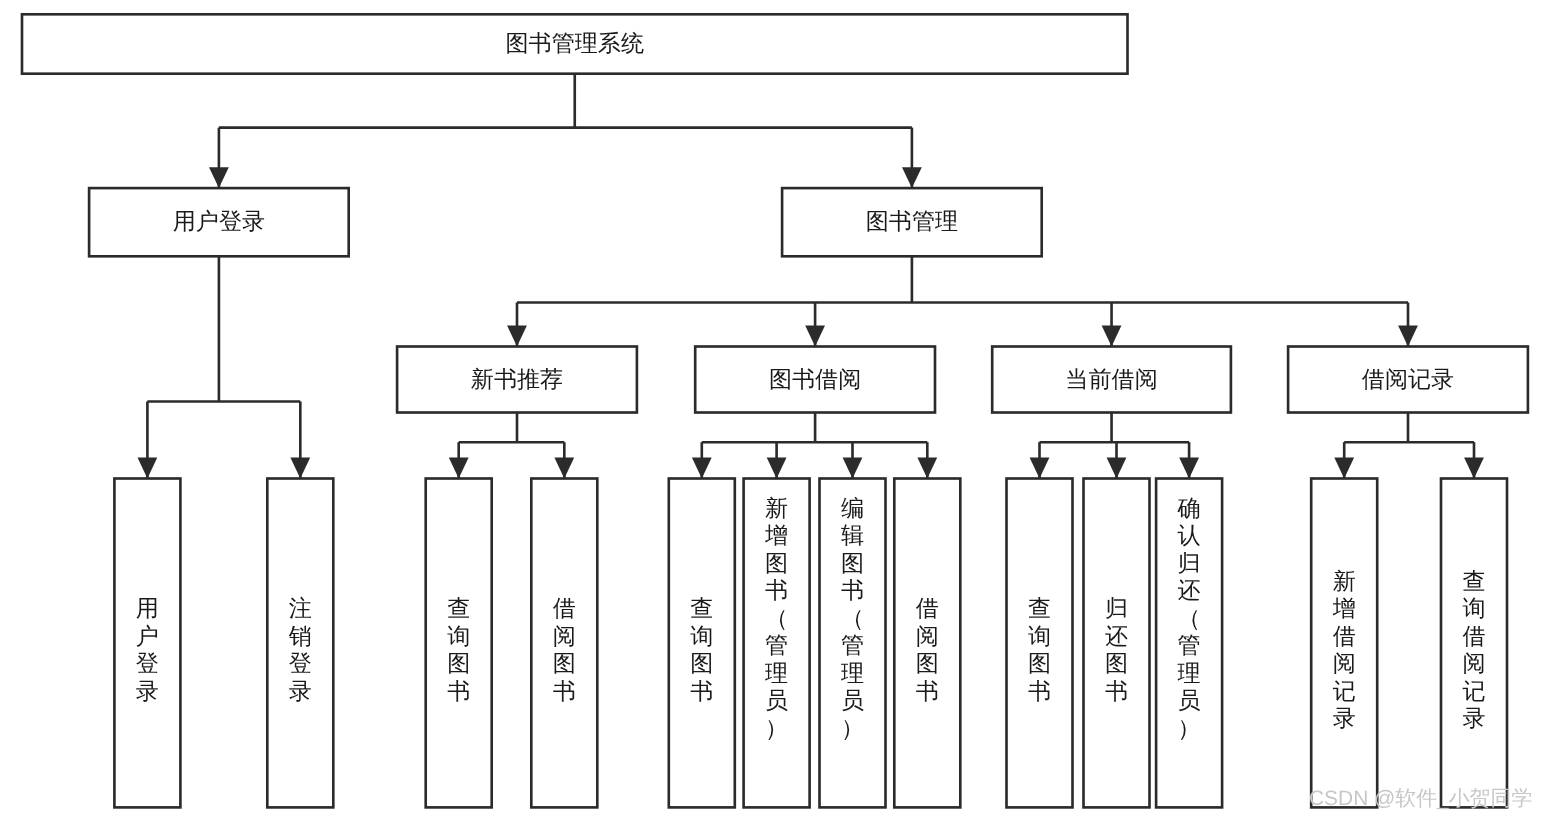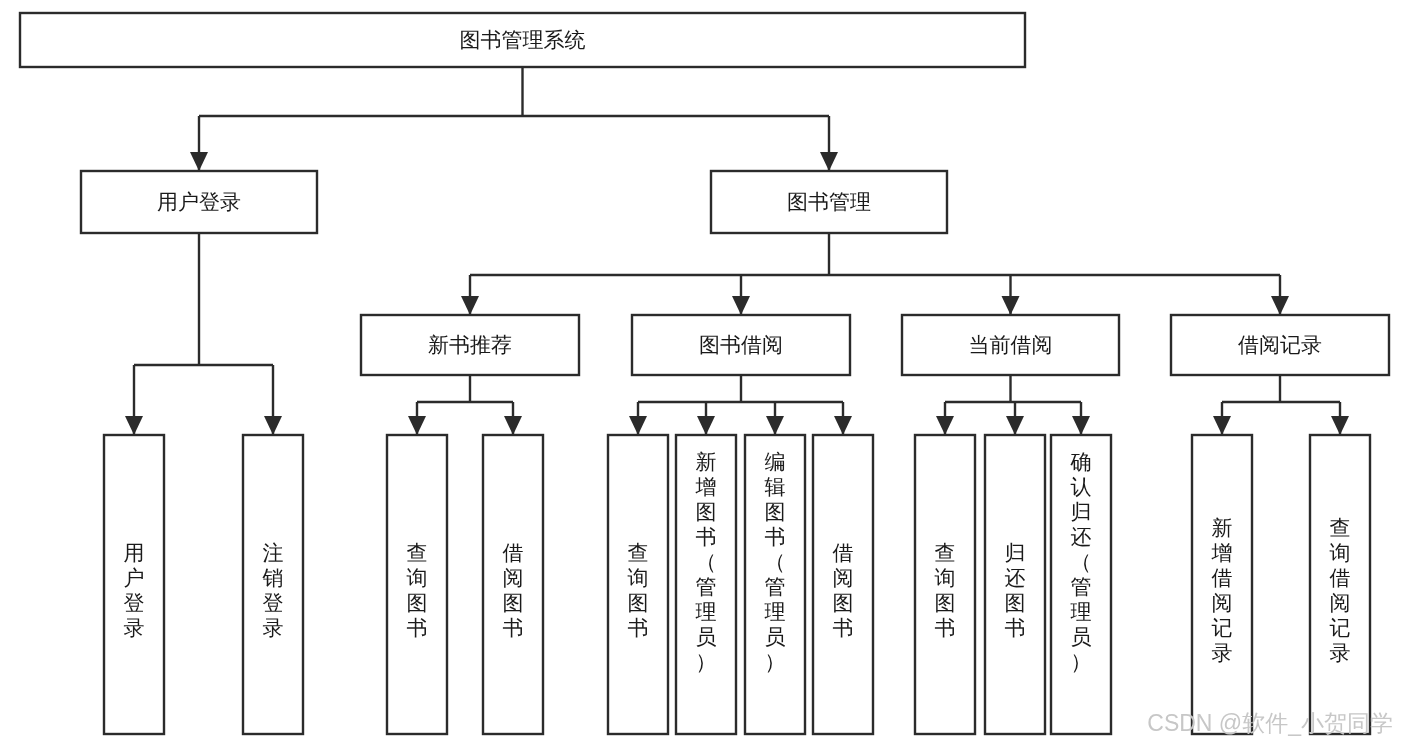--- a/index.html
+++ b/index.html
@@ -48,21 +48,21 @@
   }
   .arrow-head {
     fill: #2b2b2b;
     stroke: none;
   }
   .watermark {
     position: absolute;
     right: 12px;
     bottom: 8px;
     font-family: "Liberation Sans", "DejaVu Sans", sans-serif;
-    font-size: 23px;
+    font-size: 19px;
     color: #c7c7c7;
     white-space: nowrap;
     user-select: none;
     pointer-events: none;
   }
 </style>
 </head>
 <body>
 
 <div id="diagram-root">

